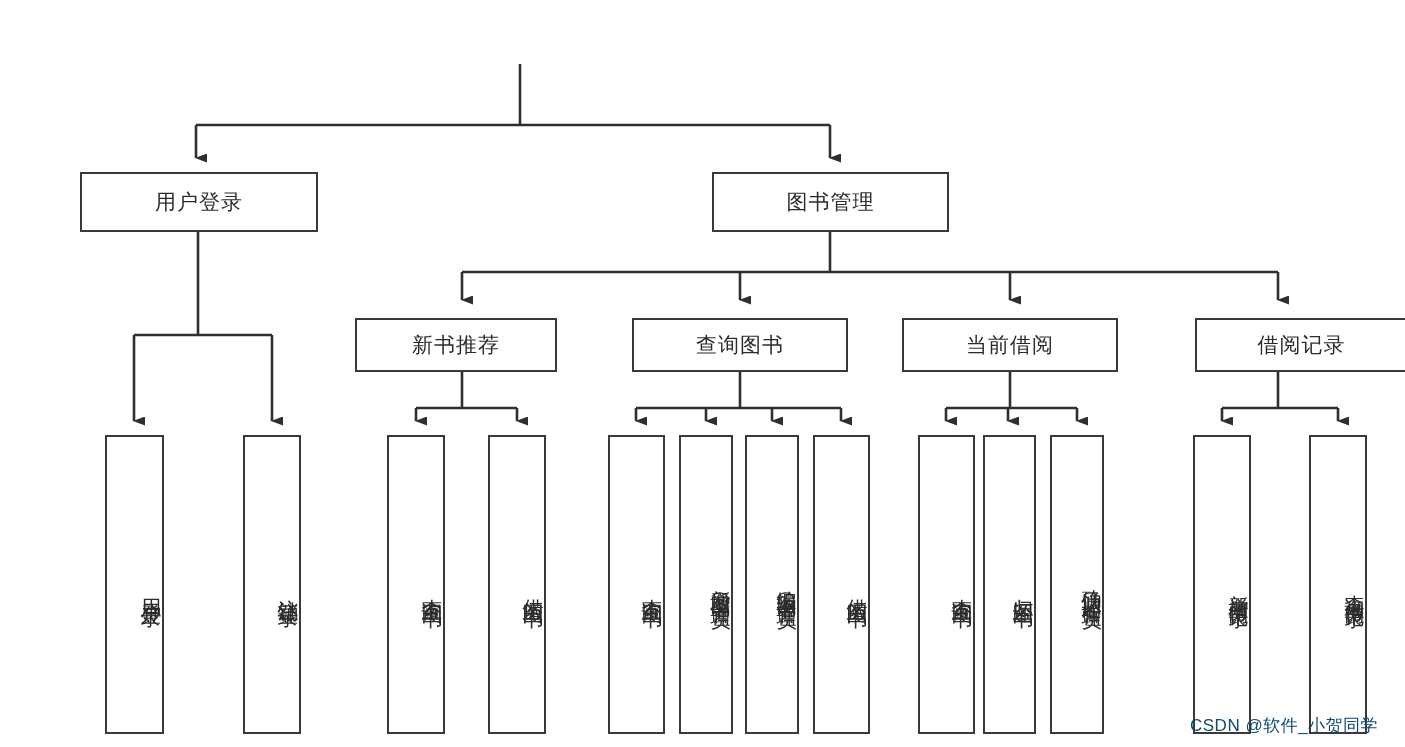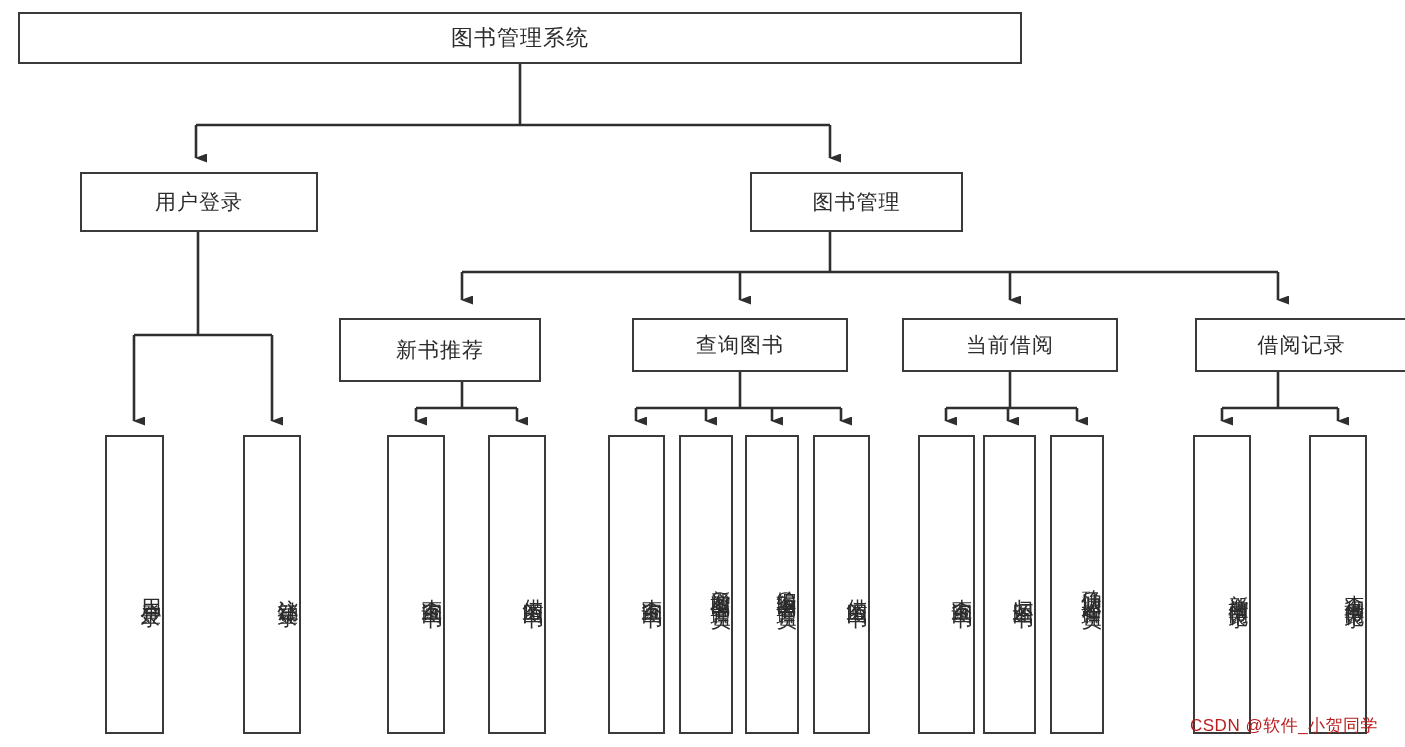--- a/index.html
+++ b/index.html
@@ -54,21 +54,21 @@
   }
   .node.v .vlabel {
     writing-mode: vertical-rl;
     text-orientation: upright;
     white-space: nowrap;
     line-height: 1.05;
   }
   .watermark {
     position: absolute;
     font-size: 17px;
-    color: #b91c1c;
+    color: #0c4a6e;
     white-space: nowrap;
     letter-spacing: 0.5px;
   }
 </style>
 </head>
 <body>
 
 <div id="canvas">
 
   <svg class="wires" viewBox="0 0 1405 747">
@@ -114,32 +114,29 @@
       <path d="M1008,408 L1008,421" marker-end="url(#ah)"></path>
       <path d="M1077,408 L1077,421" marker-end="url(#ah)"></path>
 
       <path d="M1278,372 L1278,408"></path>
       <path d="M1222,408 L1338,408"></path>
       <path d="M1222,408 L1222,421" marker-end="url(#ah)"></path>
       <path d="M1338,408 L1338,421" marker-end="url(#ah)"></path>
     </g>
   </svg>
 
-  <div class="node root h" style="left:18px; top:12px; width:1004px; height:52px;">
-    <span>图书管理系统</span>
-  </div>
 
   <div class="node h" style="left:80px; top:172px; width:238px; height:60px;">
     <span>用户登录</span>
   </div>
-  <div class="node h" style="left:712px; top:172px; width:213px; height:60px;margin-left:38px;">
+  <div class="node h" style="left:712px; top:172px; width:237px; height:60px;">
     <span>图书管理</span>
   </div>
 
-  <div class="node h" style="left:339px; top:318px; width:202px; height:64px;">
+  <div class="node h" style="left:355px; top:318px; width:202px; height:54px;">
     <span>新书推荐</span>
   </div>
   <div class="node h" style="left:632px; top:318px; width:216px; height:54px;">
     <span>查询图书</span>
   </div>
   <div class="node h" style="left:902px; top:318px; width:216px; height:54px;align-items:center;">
     <span>当前借阅</span>
   </div>
   <div class="node h" style="left:1172px; top:318px; width:213px; height:54px;margin-left:23px;">
     <span>借阅记录</span>

